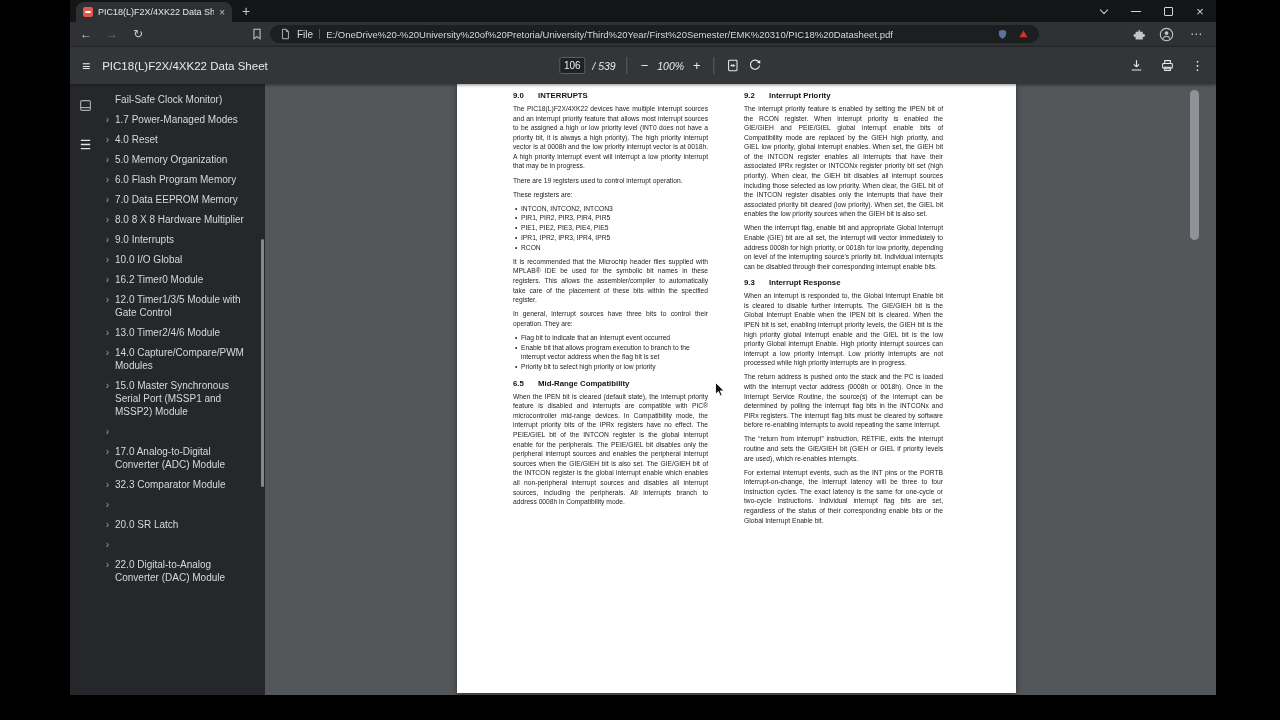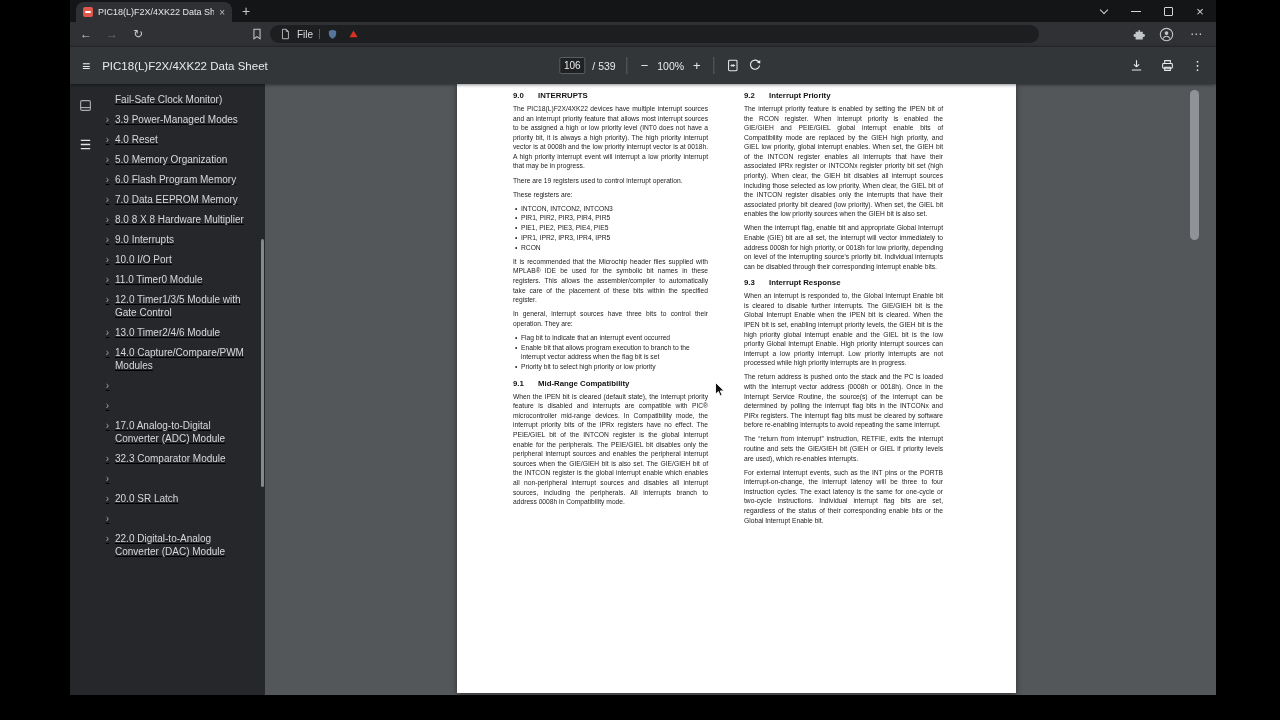--- a/index.html
+++ b/index.html
@@ -34,31 +34,31 @@
   .url-text{font-size:9.5px;color:#d5d7da;white-space:nowrap;overflow:hidden;text-overflow:ellipsis;flex:1;}
   .pill-icons{display:flex;gap:8px;align-items:center;}
   .addr-right{display:flex;align-items:center;gap:12px;padding-right:4px;}
 
   
   .pdf-toolbar{height:38px;background:#323639;border-top:1px solid #232527;display:flex;align-items:center;padding:0 12px;position:relative;flex:none;box-shadow:0 1px 3px rgba(0,0,0,.45);z-index:3;}
   .pt-menu{font-size:14px;color:#e8eaed;margin-right:12px;}
   .pt-title{font-size:11.5px;color:#e8eaed;}
   .pt-center{position:absolute;left:50%;transform:translateX(-50%);display:flex;align-items:center;gap:7px;padding-left:36px;}
   .page-input{width:26px;height:17px;background:#1f2123;border:1px solid #5a5e62;border-radius:2px;color:#e8eaed;font-size:10px;text-align:center;font-family:inherit;}
-  .page-total,.zoom-level{font-size:10.5px;color:#e8eaed;white-space:nowrap;}
+  .page-total,.zoom-level{font-size:10.5px;color:#e8eaed;white-space:nowrap;font-style:italic;}
   .vdiv{width:1px;height:17px;background:#5a5e62;margin:0 4px;}
   .tool-btn{background:none;border:none;color:#e8eaed;font-size:13px;font-family:inherit;line-height:1;padding:0 2px;cursor:pointer;}
   .pt-right{margin-left:auto;display:flex;align-items:center;gap:16px;}
   .kebab{font-size:13px;color:#e8eaed;}
 
   
   .main{flex:1;display:flex;overflow:hidden;}
   .sidebar{width:195px;background:#26272a;position:relative;display:flex;flex:none;}
   .side-strip{width:30px;padding-top:14px;display:flex;flex-direction:column;align-items:center;gap:24px;flex:none;}
-  .toc{flex:1;padding:5px 17px 0 0;overflow:hidden;text-decoration:underline;}
+  .toc{flex:1;padding:5px 17px 0 0;overflow:hidden;}
   .toc-item{display:flex;padding:3.5px 0;cursor:pointer;}
   .toc-chev{width:15px;flex:none;text-align:center;color:#9aa0a6;font-size:10px;line-height:13px;}
   .toc-label{flex:1;font-size:10px;line-height:13px;color:#d6d8db;}
   .side-scroll{position:absolute;right:1px;top:155px;width:3px;height:248px;border-radius:2px;background:#85888c;}
 
   .content{flex:1;position:relative;background:#54575a;overflow:hidden;}
   .pdf-page{position:absolute;left:192px;top:0;width:559px;height:609px;background:#fff;box-shadow:0 1px 6px rgba(0,0,0,.45);padding:6px 0 0 56px;display:flex;}
   .doc-col{color:#1c1c1c;}
   .doc-col.left{width:195px;margin-right:36px;flex:none;}
   .doc-col.right{width:199px;flex:none;}
@@ -112,20 +112,21 @@
     </div>
     <div class="url-pill">
       <span class="icon-btn">
         <svg width="12" height="12" viewBox="0 0 14 14">
             <path d="M4 1.5h4.5L11 4v8.5H4z" fill="none" stroke="#b7babd" stroke-width="1.1"></path>
             <path d="M8.5 1.5V4H11" fill="none" stroke="#b7babd" stroke-width="1.1"></path>
           </svg>
       </span>
       <span class="scheme">File</span>
       <span class="pill-sep"></span>
+      <span class="url-text">E:/OneDrive%20-%20University%20of%20Pretoria/University/Third%20Year/First%20Semester/EMK%20310/PIC18%20Datasheet.pdf</span>
       <span class="pill-icons">
         <span class="icon-btn">
           <svg width="13" height="13" viewBox="0 0 16 16">
               <path d="M8 2l4.5 1.7v3.5c0 3-2 5.2-4.5 6-2.5-.8-4.5-3-4.5-6V3.7z" style="fill: rgb(86, 116, 156);"></path>
             </svg>
         </span>
         <span class="icon-btn">
           <svg width="13" height="13" viewBox="0 0 16 16">
               <path d="M8 3l5 8.5H3z" stroke-linejoin="round" stroke-width="1.5" style="fill: rgb(217, 48, 37);"></path>
             </svg>
@@ -205,21 +206,21 @@
             </svg>
         </span>
       </div>
       <div class="toc">
           <div class="toc-item">
             <span class="toc-chev"></span>
             <span class="toc-label">Fail-Safe Clock Monitor)</span>
           </div>
           <div class="toc-item">
             <span class="toc-chev">›</span>
-            <span class="toc-label">3.9 Power-Managed Modes</span>
+            <span class="toc-label">1.7 Power-Managed Modes</span>
           </div>
           <div class="toc-item">
             <span class="toc-chev">›</span>
             <span class="toc-label">4.0 Reset</span>
           </div>
           <div class="toc-item">
             <span class="toc-chev">›</span>
             <span class="toc-label">5.0 Memory Organization</span>
           </div>
           <div class="toc-item">
@@ -233,40 +234,41 @@
           <div class="toc-item">
             <span class="toc-chev">›</span>
             <span class="toc-label">8.0 8 X 8 Hardware Multiplier</span>
           </div>
           <div class="toc-item">
             <span class="toc-chev">›</span>
             <span class="toc-label">9.0 Interrupts</span>
           </div>
           <div class="toc-item">
             <span class="toc-chev">›</span>
-            <span class="toc-label">10.0 I⁠/⁠O Port</span>
-          </div>
-          <div class="toc-item">
-            <span class="toc-chev">›</span>
-            <span class="toc-label">11.0 Timer0 Module</span>
+            <span class="toc-label">10.0 I⁠/⁠O Global</span>
+          </div>
+          <div class="toc-item">
+            <span class="toc-chev">›</span>
+            <span class="toc-label">16.2 Timer0 Module</span>
           </div>
           <div class="toc-item">
             <span class="toc-chev">›</span>
             <span class="toc-label">12.0 Timer1⁠/⁠3⁠/⁠5 Module with Gate Control</span>
           </div>
           <div class="toc-item">
             <span class="toc-chev">›</span>
             <span class="toc-label">13.0 Timer2⁠/⁠4⁠/⁠6 Module</span>
           </div>
           <div class="toc-item">
             <span class="toc-chev">›</span>
             <span class="toc-label">14.0 Capture⁠/⁠Compare⁠/⁠PWM Modules</span>
           </div>
           <div class="toc-item">
             <span class="toc-chev">›</span>
+            <span class="toc-label">15.0 Master Synchronous Serial Port (MSSP1 and MSSP2) Module</span>
           </div>
           <div class="toc-item">
             <span class="toc-chev">›</span>
           </div>
           <div class="toc-item">
             <span class="toc-chev">›</span>
             <span class="toc-label">17.0 Analog-to-Digital Converter (ADC) Module</span>
           </div>
           <div class="toc-item">
             <span class="toc-chev">›</span>
@@ -308,21 +310,21 @@
               <li>RCON</li>
             </ul>
             <p class="doc-p">It is recommended that the Microchip header files supplied with MPLAB® IDE be used for the symbolic bit names in these registers. This allows the assembler/compiler to automatically take care of the placement of these bits within the specified register.</p>
             <p class="doc-p">In general, interrupt sources have three bits to control their operation. They are:</p>
             <ul class="doc-ul">
               <li>Flag bit to indicate that an interrupt event occurred</li>
               <li>Enable bit that allows program execution to branch to the interrupt vector address when the flag bit is set</li>
               <li>Priority bit to select high priority or low priority</li>
             </ul>
             <div class="doc-h">
-              <span class="num">9.1</span>
+              <span class="num">6.5</span>
               <span>Mid-Range Compatibility</span>
             </div>
             <p class="doc-p">When the IPEN bit is cleared (default state), the interrupt priority feature is disabled and interrupts are compatible with PIC® microcontroller mid-range devices. In Compatibility mode, the interrupt priority bits of the IPRx registers have no effect. The PEIE/GIEL bit of the INTCON register is the global interrupt enable for the peripherals. The PEIE/GIEL bit disables only the peripheral interrupt sources and enables the peripheral interrupt sources when the GIE/GIEH bit is also set. The GIE/GIEH bit of the INTCON register is the global interrupt enable which enables all non-peripheral interrupt sources and disables all interrupt sources, including the peripherals. All interrupts branch to address 0008h in Compatibility mode.</p>
           </div>
         <div class="doc-col right">
             <div class="doc-h">
               <span class="num">9.2</span>
               <span>Interrupt Priority</span>
             </div>
             <p class="doc-p">The interrupt priority feature is enabled by setting the IPEN bit of the RCON register. When interrupt priority is enabled the GIE/GIEH and PEIE/GIEL global interrupt enable bits of Compatibility mode are replaced by the GIEH high priority, and GIEL low priority, global interrupt enables. When set, the GIEH bit of the INTCON register enables all interrupts that have their associated IPRx register or INTCONx register priority bit set (high priority). When clear, the GIEH bit disables all interrupt sources including those selected as low priority. When clear, the GIEL bit of the INTCON register disables only the interrupts that have their associated priority bit cleared (low priority). When set, the GIEL bit enables the low priority sources when the GIEH bit is also set.</p>

